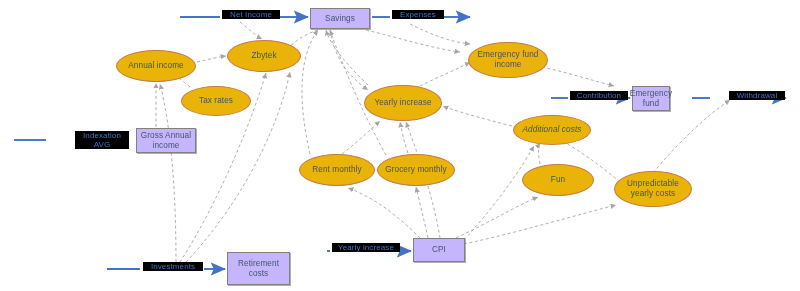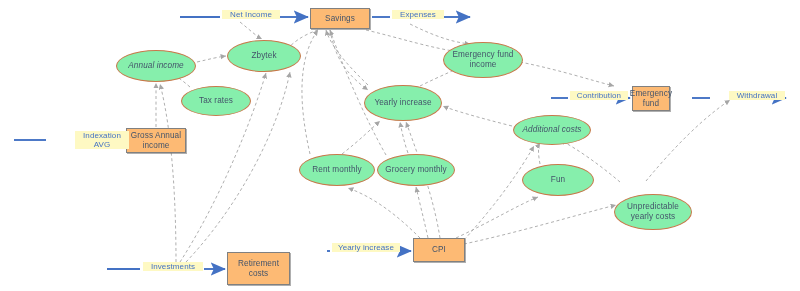--- a/index.html
+++ b/index.html
@@ -29,38 +29,38 @@
     justify-content: center;
     text-align: center;
     color: #44546a;
     font-size: 8.2px;
     line-height: 1.18;
     box-sizing: border-box;
     z-index: 5;
     letter-spacing: 0.1px;
   }
   .node.ellipse {
-    background: #86efac;
+    background: #eab308;
     border: 1.1px solid #c8784a;
     border-radius: 50%;
   }
   .node.box {
-    background: #fdba74;
+    background: #c4b5fd;
     border: 1.2px solid #808080;
     box-shadow: 1px 1px 0 rgba(110,110,110,0.55);
   }
   .edge-label {
     position: absolute;
     color: #4472c4;
     font-size: 8px;
     line-height: 1.15;
     text-align: center;
     white-space: nowrap;
     z-index: 6;
-    background: #fef9c3;
+    background: #000000;
     padding: 0 1px;
     letter-spacing: 0.1px;
   }
   .edge-label.two-line { white-space: normal; }
 </style>
 </head>
 <body>
 
 <div id="canvas">
 
@@ -121,34 +121,34 @@
         <line x1="770" y1="98" x2="786" y2="98" marker-end="url(#flowArrow)"></line>
         <line x1="107" y1="269" x2="140" y2="269"></line>
         <line x1="204" y1="269" x2="225" y2="269" marker-end="url(#flowArrow)"></line>
         <line x1="327" y1="251" x2="330" y2="251"></line>
         <line x1="400" y1="251" x2="411" y2="251" marker-end="url(#flowArrow)"></line>
       </g>
   </svg>
 
   <div id="nodes-layer">
       <div class="node box" style="left: 310px; top: 8px; width: 60px; height: 21px;">Savings</div>
-      <div class="node box" style="left: 126px; top: 128px; width: 60px; height: 25px;">Gross Annual income</div>
+      <div class="node box" style="left: 136px; top: 128px; width: 60px; height: 25px;">Gross Annual income</div>
       <div class="node box" style="left: 632px; top: 86px; width: 38px; height: 25px;">Emergency fund</div>
       <div class="node box" style="left: 227px; top: 252px; width: 63px; height: 33px;">Retirement costs</div>
       <div class="node box" style="left: 413px; top: 238px; width: 52px; height: 24px;">CPI</div>
       <div class="node ellipse" style="left: 227px; top: 40px; width: 74px; height: 32px;">Zbytek</div>
-      <div class="node ellipse" style="left: 116px; top: 50px; width: 80px; height: 32px; font-style: italic;">Annual income</div>
+      <div class="node ellipse" style="left: 116px; top: 50px; width: 80px; height: 32px;">Annual income</div>
       <div class="node ellipse" style="left: 181px; top: 86px; width: 70px; height: 30px;">Tax rates</div>
-      <div class="node ellipse" style="left: 443px; top: 42px; width: 80px; height: 36px;">Emergency fund income</div>
+      <div class="node ellipse" style="left: 468px; top: 42px; width: 80px; height: 36px;">Emergency fund income</div>
       <div class="node ellipse" style="left: 364px; top: 85px; width: 78px; height: 36px;">Yearly increase</div>
       <div class="node ellipse" style="left: 513px; top: 115px; width: 78px; height: 30px; font-style: italic;">Additional costs</div>
       <div class="node ellipse" style="left: 299px; top: 154px; width: 76px; height: 32px;">Rent monthly</div>
       <div class="node ellipse" style="left: 377px; top: 154px; width: 78px; height: 32px;">Grocery monthly</div>
       <div class="node ellipse" style="left: 522px; top: 164px; width: 72px; height: 32px;">Fun</div>
-      <div class="node ellipse" style="left: 614px; top: 194px; width: 78px; height: 36px;">Unpredictable yearly costs</div>
+      <div class="node ellipse" style="left: 614px; top: 171px; width: 78px; height: 36px;">Unpredictable yearly costs</div>
     </div>
   <div id="labels-layer">
       <div class="edge-label" style="left: 222px; top: 10px; width: 56px;">Net Income</div>
       <div class="edge-label" style="left: 392px; top: 10px; width: 50px;">Expenses</div>
       <div class="edge-label" style="left: 570px; top: 91px; width: 56px;">Contribution</div>
       <div class="edge-label" style="left: 713px; top: 91px; width: 54px; margin-left: 16px;">Withdrawal</div>
       <div class="edge-label two-line" style="left: 51px; top: 131px; width: 52px; white-space: normal; margin-left: 24px;">Indexation AVG</div>
       <div class="edge-label" style="left: 143px; top: 262px; width: 58px;">Investments</div>
       <div class="edge-label" style="left: 332px; top: 243px; width: 66px;">Yearly increase</div>
     </div>

